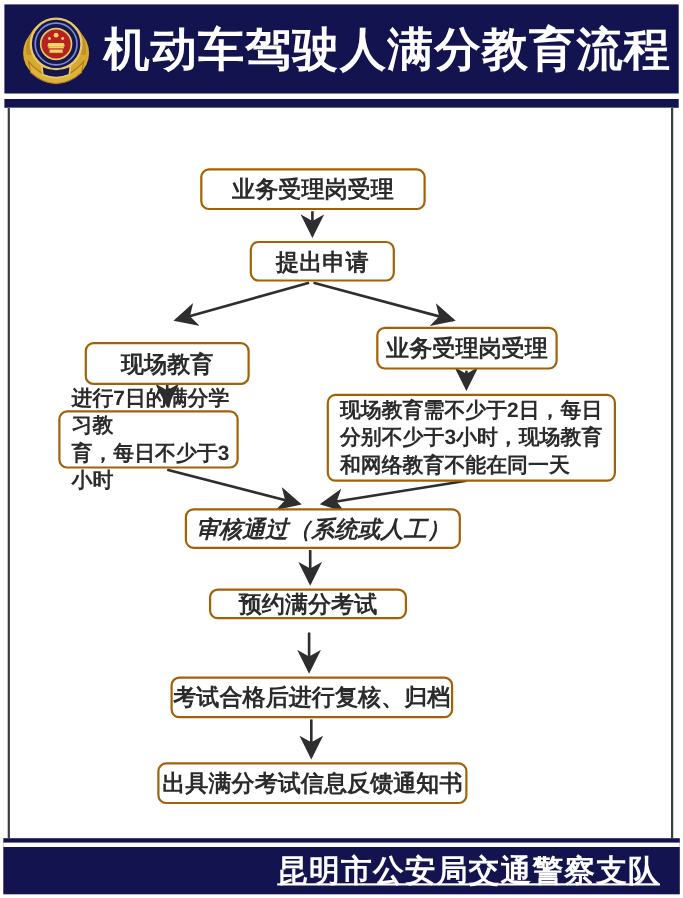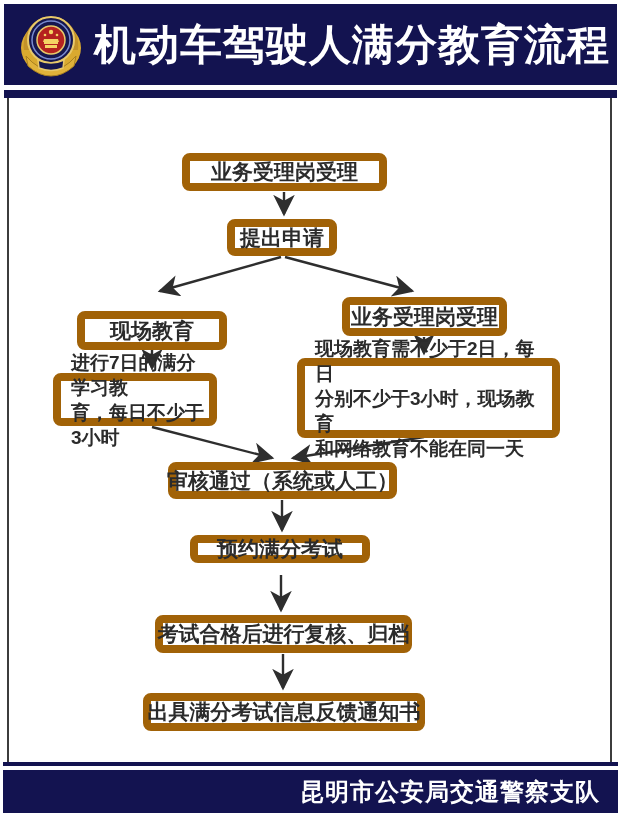--- a/index.html
+++ b/index.html
@@ -38,45 +38,46 @@
     position: absolute; left: 3px; top: 762px; width: 615px; height: 51px;
     background: #131350;
   }
   .footer-line {
     position: absolute; left: 0; top: 4px; width: 100%; height: 4px;
     background: #ffffff;
   }
   .footer-text {
     position: absolute; left: 0; top: 8px; right: 18px; bottom: 0;
     display: flex; align-items: center; justify-content: flex-end;
-    color: #ffffff; font-size: 24px; font-weight: 700; letter-spacing: 1px;
+    color: #ffffff; font-size: 28px; font-weight: 700; letter-spacing: 1px;
     white-space: nowrap;
+    text-decoration: underline;
   }
 
   
   .node {
     position: absolute;
     background: #ffffff;
-    border: 8px solid #a16207;
+    border: 2px solid #a16207;
     border-radius: 8px;
     display: flex; align-items: center; justify-content: center;
     color: #2b2b2b; font-size: 21px; font-weight: 600;
     text-align: center; white-space: nowrap; z-index: 2;
   }
   .node.multiline {
     white-space: pre-line; font-size: 19px; line-height: 25px;
     text-align: left; justify-content: flex-start; padding-left: 10px;
   }
   .n-accept-top    { left: 182px; top: 153px; width: 205px; height: 38px; }
-  .n-apply         { left: 227px; top: 219px; width: 110px; height: 37px; }
+  .n-apply         { left: 227px; top: 219px; width: 132px; height: 37px; }
   .n-onsite        { left:  77px; top: 311px; width: 150px; height: 39px; }
   .n-accept-right  { left: 342px; top: 297px; width: 165px; height: 39px; }
   .n-onsite-detail { left:  53px; top: 373px; width: 164px; height: 53px; }
   .n-network-detail{ left: 297px; top: 358px; width: 263px; height: 80px; }
-  .n-review        { left: 168px; top: 462px; width: 229px; height: 37px; }
+  .n-review        { left: 168px; top: 462px; width: 251px; height: 37px; font-style: italic; }
   .n-book          { left: 190px; top: 535px; width: 180px; height: 28px; }
   .n-recheck       { left: 155px; top: 615px; width: 257px; height: 38px; }
   .n-notice        { left: 143px; top: 693px; width: 282px; height: 38px; }
 
   .arrows {
     position: absolute; left: 0; top: 0; width: 621px; height: 816px;
     z-index: 1; pointer-events: none;
   }
 </style>
 </head>

